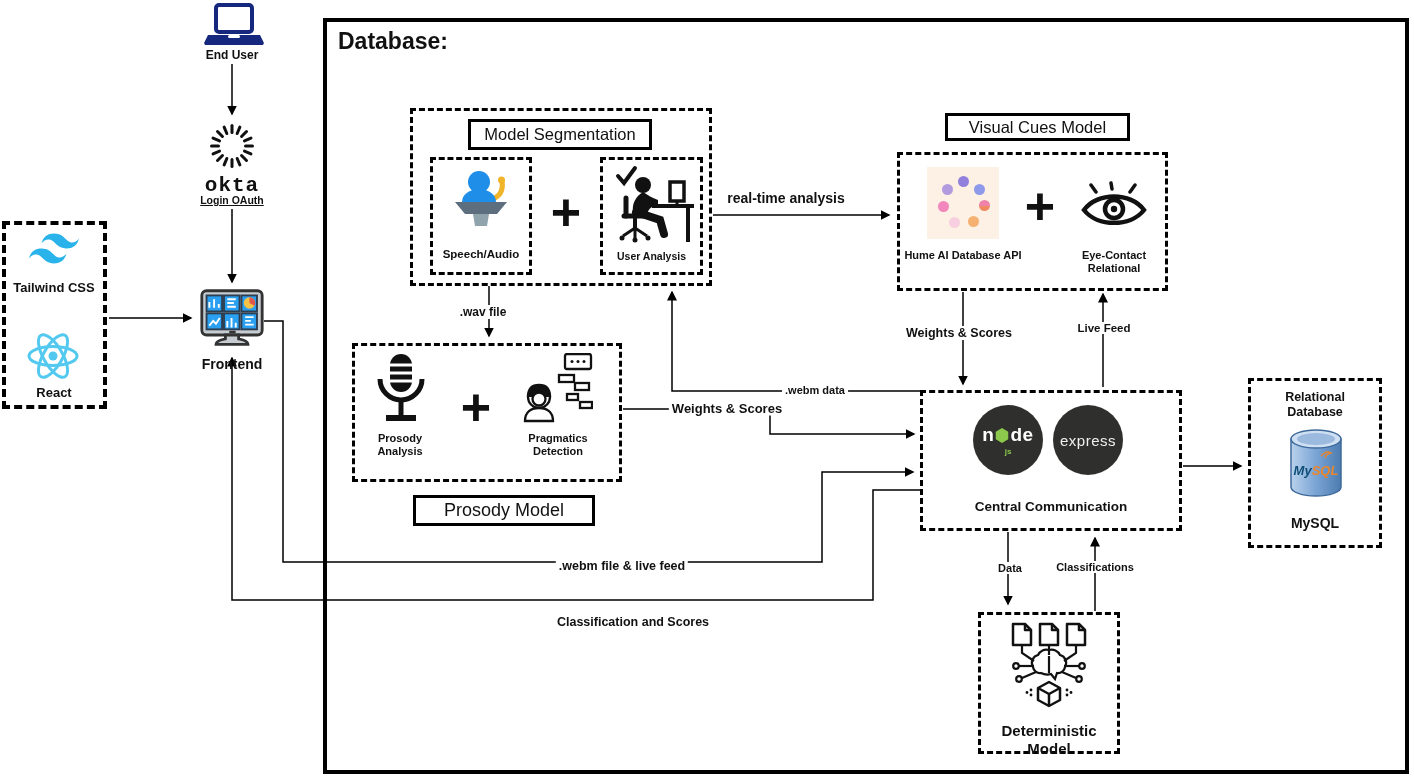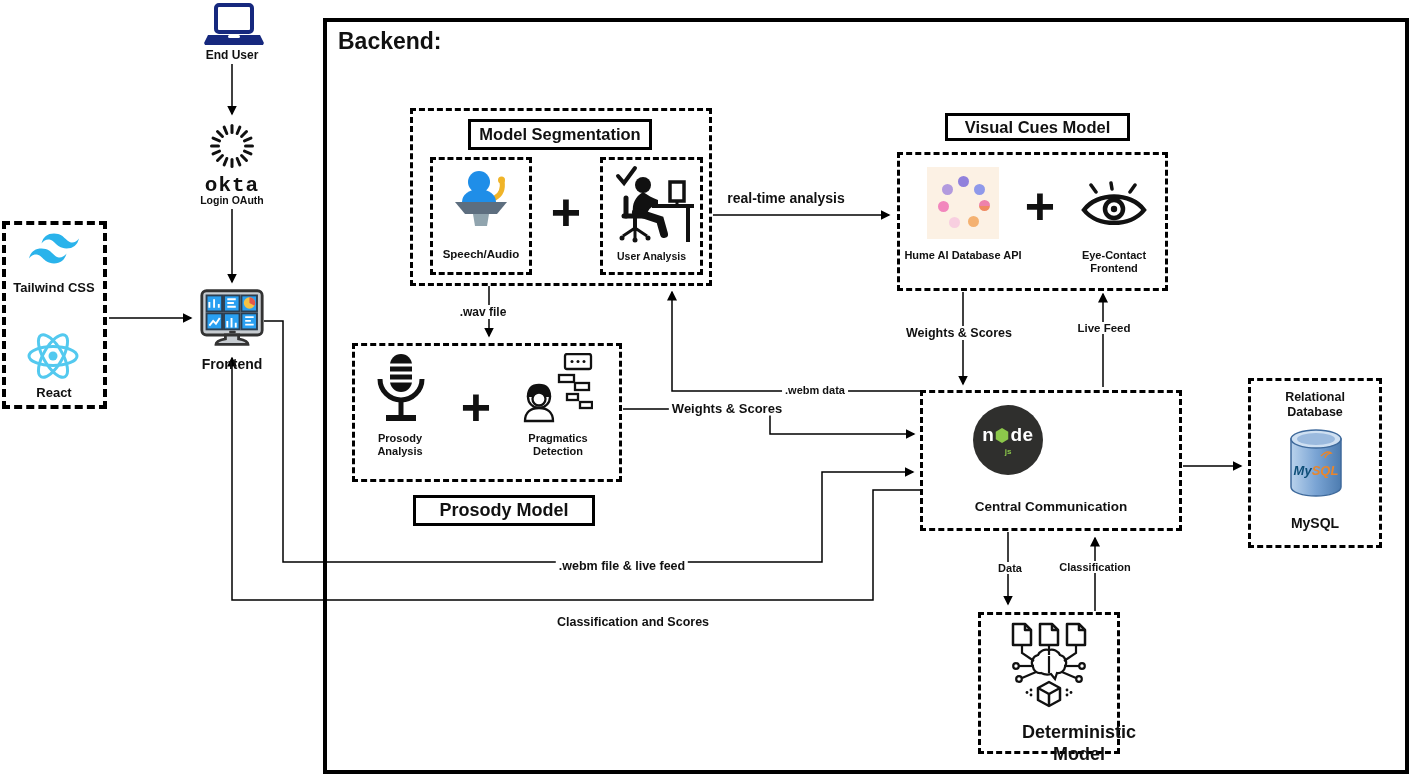--- a/index.html
+++ b/index.html
@@ -2,21 +2,21 @@
 <html><head>
 <meta charset="utf-8">
 <style>
   html,body{margin:0;padding:0;background:#fff;}
   .canvas{position:relative;width:1414px;height:782px;background:#ffffff;
           font-family:"Liberation Sans",sans-serif;color:#111;overflow:hidden;}
   .abs{position:absolute;}
   .dashed{position:absolute;border:3px dashed #000;background:transparent;box-sizing:border-box;}
   .dashed.thick{border-width:4px;}
   .title-box{position:absolute;border:3px solid #000;background:#fff;box-sizing:border-box;
-             display:flex;align-items:center;justify-content:center;font-weight:bold;z-index:4;}
+             display:flex;align-items:center;justify-content:center;font-weight:normal;z-index:4;}
   .lbl{position:absolute;font-weight:bold;text-align:center;line-height:1.2;z-index:4;}
   .edge-label{position:absolute;transform:translate(-50%,-50%);background:#fff;padding:0 3px;
               font-weight:bold;white-space:nowrap;z-index:5;}
   .plus{position:absolute;transform:translate(-50%,-50%);font-weight:bold;font-size:52px;z-index:4;line-height:1;}
   svg.overlay{position:absolute;left:0;top:0;z-index:3;pointer-events:none;}
   .circle-badge{position:absolute;width:70px;height:70px;border-radius:50%;background:#2f2f2d;
                 display:flex;flex-direction:column;align-items:center;justify-content:center;z-index:4;}
   .nodeword{display:flex;align-items:center;color:#fff;font-weight:bold;font-size:19px;letter-spacing:.5px;}
   .nodejs-badge{font-size:8px;color:#8cc84b;margin-top:1px;font-weight:bold;}
   .expressword{color:#f0f0f0;font-size:15px;letter-spacing:.5px;}
@@ -47,21 +47,21 @@
       <path d="M1103,387 L1103,294" marker-end="url(#arr)"></path>
       <path d="M1183,466 L1241,466" marker-end="url(#arr)"></path>
       <path d="M264,321 L283,321 L283,562 L822,562 L822,472 L913,472" marker-end="url(#arr)"></path>
       <path d="M920,490 L873,490 L873,600 L232,600 L232,358" marker-end="url(#arr)"></path>
       <path d="M1008,532 L1008,604" marker-end="url(#arr)"></path>
       <path d="M1095,611 L1095,538" marker-end="url(#arr)"></path>
     </g>
   </svg>
 
   <div class="backend-box" style="left:323px;top:18px;width:1086px;height:756px;"></div>
-  <div class="lbl" style="left:338px;top:28px;font-size:23px;">Backend:</div>
+  <div class="lbl" style="left:338px;top:28px;font-size:23px;">Database:</div>
 
   <svg class="abs" style="left:202px;top:2px;z-index:4;" width="62" height="46" viewBox="0 0 62 46">
     <rect x="14" y="3" width="36" height="27" rx="3" fill="#fff" stroke="#16287e" stroke-width="4"></rect>
     <path d="M6,33 h52 l3.5,7 a2,2 0 0 1 -2,3 H4.5 a2,2 0 0 1 -2,-3 Z" fill="#16287e"></path>
     <rect x="26" y="33" width="12" height="3" rx="1.5" fill="#fff"></rect>
   </svg>
   <div class="lbl" style="left:197px;top:48px;width:70px;font-size:12px;">End User</div>
 
   <svg class="abs" style="left:208px;top:122px;z-index:4;" width="48" height="48" viewBox="0 0 48 48">
     <g fill="#111">
@@ -77,21 +77,21 @@
       <rect x="22.5" y="2" width="3" height="10" rx="1.5" transform="rotate(202.5 24 24)"></rect>
       <rect x="22.5" y="2" width="3" height="10" rx="1.5" transform="rotate(225 24 24)"></rect>
       <rect x="22.5" y="2" width="3" height="10" rx="1.5" transform="rotate(247.5 24 24)"></rect>
       <rect x="22.5" y="2" width="3" height="10" rx="1.5" transform="rotate(270 24 24)"></rect>
       <rect x="22.5" y="2" width="3" height="10" rx="1.5" transform="rotate(292.5 24 24)"></rect>
       <rect x="22.5" y="2" width="3" height="10" rx="1.5" transform="rotate(315 24 24)"></rect>
       <rect x="22.5" y="2" width="3" height="10" rx="1.5" transform="rotate(337.5 24 24)"></rect>
     </g>
   </svg>
   <div class="lbl" style="left:197px;top:173px;width:70px;font-size:21px;font-weight:600;letter-spacing:1px;font-family:Liberation Mono, monospace;">okta</div>
-  <div class="lbl" style="left:192px;top:194px;width:80px;font-size:10.5px;">Login OAuth</div>
+  <div class="lbl" style="left:192px;top:194px;width:80px;font-size:10.5px;text-decoration:underline;">Login OAuth</div>
 
   <div class="dashed thick" style="left:2px;top:221px;width:105px;height:188px;"></div>
   <svg class="abs" style="left:29px;top:233px;z-index:4;" width="50" height="31" viewBox="0 0 48 29">
     <path fill="#2ab3eb" d="M24 0C17.6 0 13.6 3.2 12 9.6c2.4-3.2 5.2-4.4 8.4-3.6 1.83.46 3.13 1.78 4.58 3.25C27.3 11.6 30 14.4 36 14.4c6.4 0 10.4-3.2 12-9.6-2.4 3.2-5.2 4.4-8.4 3.6-1.83-.46-3.13-1.78-4.58-3.25C32.7 2.8 30 0 24 0z"></path>
     <path fill="#2ab3eb" d="M12 14.4C5.6 14.4 1.6 17.6 0 24c2.4-3.2 5.2-4.4 8.4-3.6 1.83.46 3.13 1.78 4.58 3.25C15.3 26 18 28.8 24 28.8c6.4 0 10.4-3.2 12-9.6-2.4 3.2-5.2 4.4-8.4 3.6-1.83-.46-3.13-1.78-4.58-3.25C20.7 17.2 18 14.4 12 14.4z"></path>
   </svg>
   <div class="lbl" style="left:9px;top:280px;width:90px;font-size:13px;">Tailwind CSS</div>
   <svg class="abs" style="left:26px;top:329px;z-index:4;" width="54" height="54" viewBox="0 0 54 54">
     <g stroke="#53c9ef" stroke-width="3" fill="none">
       <ellipse cx="27" cy="27" rx="24" ry="9.5"></ellipse>
@@ -171,21 +171,21 @@
     <span class="dot" style="left:15px;top:17px;background:#b29ade;"></span>
   </div>
   <div class="plus" style="left:1040px;top:206px;">+</div>
   <svg class="abs" style="left:1080px;top:181px;z-index:4;" width="68" height="52" viewBox="0 0 68 52">
     <path d="M4,29 C17,11 51,11 64,29 C51,46 17,46 4,29 Z" fill="none" stroke="#111" stroke-width="4.5"></path>
     <path d="M16,11 L11,4 M32,8 L31,2 M50,11 L55,4" stroke="#111" stroke-width="3.5" stroke-linecap="round"></path>
     <circle cx="34" cy="28" r="9" fill="none" stroke="#111" stroke-width="4.5"></circle>
     <circle cx="34" cy="28" r="3.2" fill="#111"></circle>
   </svg>
   <div class="lbl" style="left:904px;top:249px;width:118px;font-size:11px;">Hume AI Database API</div>
-  <div class="lbl" style="left:1070px;top:249px;width:88px;font-size:11px;">Eye-Contact Frontend</div>
+  <div class="lbl" style="left:1070px;top:249px;width:88px;font-size:11px;">Eye-Contact Relational</div>
 
   <div class="dashed" style="left:352px;top:343px;width:270px;height:139px;"></div>
   <svg class="abs" style="left:373px;top:352px;z-index:4;" width="56" height="78" viewBox="0 0 56 78">
     <rect x="17" y="2" width="22" height="38" rx="11" fill="#111"></rect>
     <g stroke="#fff" stroke-width="3">
         <path d="M13,13 h30 M13,21 h30 M13,29 h30"></path>
       </g>
     <path d="M7,27 a21,21 0 0 0 42,0" fill="none" stroke="#111" stroke-width="5"></path>
     <path d="M28,48 L28,64" stroke="#111" stroke-width="5"></path>
     <path d="M13,66 h30" stroke="#111" stroke-width="6"></path>
@@ -216,20 +216,23 @@
   <div class="dashed" style="left:920px;top:390px;width:262px;height:141px;"></div>
   <div class="circle-badge" style="left:973px;top:405px;">
     <span class="nodeword">
       <span>n</span>
       <svg width="14" height="15" viewBox="0 0 16 18" style="margin:0 1px;">
         <polygon points="8,0 15.5,4.5 15.5,13.5 8,18 0.5,13.5 0.5,4.5" fill="#8cc84b"></polygon>
       </svg>
       <span>de</span>
     </span>
     <span class="nodejs-badge">js</span>
+  </div>
+  <div class="circle-badge" style="left:1053px;top:405px;">
+    <span class="expressword">express</span>
   </div>
   <div class="lbl" style="left:951px;top:499px;width:200px;font-size:13.5px;text-align:center;">Central Communication</div>
 
   <div class="dashed" style="left:1248px;top:378px;width:134px;height:170px;"></div>
   <div class="lbl" style="left:1270px;top:390px;width:90px;font-size:12.5px;">Relational Database</div>
   <svg class="abs" style="left:1287px;top:428px;z-index:4;" width="58" height="72" viewBox="0 0 58 72">
     <defs>
       <linearGradient id="cyl" x1="0" y1="0" x2="1" y2="0">
         <stop offset="0" stop-color="#b9d2ec"></stop>
           <stop offset="0.5" stop-color="#7aa4d4"></stop>
@@ -278,26 +281,26 @@
     </g>
     <g fill="#111">
       <circle cx="28" cy="70" r="1.4"></circle>
         <circle cx="28" cy="75" r="1.4"></circle>
         <circle cx="24" cy="72.5" r="1.4"></circle>
       <circle cx="64" cy="70" r="1.4"></circle>
         <circle cx="64" cy="75" r="1.4"></circle>
         <circle cx="68" cy="72.5" r="1.4"></circle>
     </g>
   </svg>
-  <div class="lbl" style="left:1012px;top:722px;width:134px;font-size:18px;">Deterministic Model</div>
+  <div class="lbl" style="left:982px;top:722px;width:134px;font-size:15px;">Deterministic Model</div>
 
   <div class="edge-label" style="left:483px;top:312px;font-size:12px;">.wav file</div>
   <div class="edge-label" style="left:786px;top:198px;font-size:14px;">real-time analysis</div>
   <div class="edge-label" style="left:815px;top:390px;font-size:11px;">.webm data</div>
   <div class="edge-label" style="left:727px;top:408px;font-size:13px;">Weights &amp; Scores</div>
   <div class="edge-label" style="left:959px;top:333px;font-size:12.5px;">Weights &amp; Scores</div>
   <div class="edge-label" style="left:1104px;top:328px;font-size:11.5px;">Live Feed</div>
   <div class="edge-label" style="left:622px;top:566px;font-size:12.5px;">.webm file &amp; live feed</div>
   <div class="edge-label" style="left:633px;top:622px;font-size:12.5px;">Classification and Scores</div>
   <div class="edge-label" style="left:1010px;top:568px;font-size:11px;">Data</div>
-  <div class="edge-label" style="left:1095px;top:567px;font-size:11px;">Classification</div>
+  <div class="edge-label" style="left:1095px;top:567px;font-size:11px;">Classifications</div>
 
 </div>
 
 </body></html>

